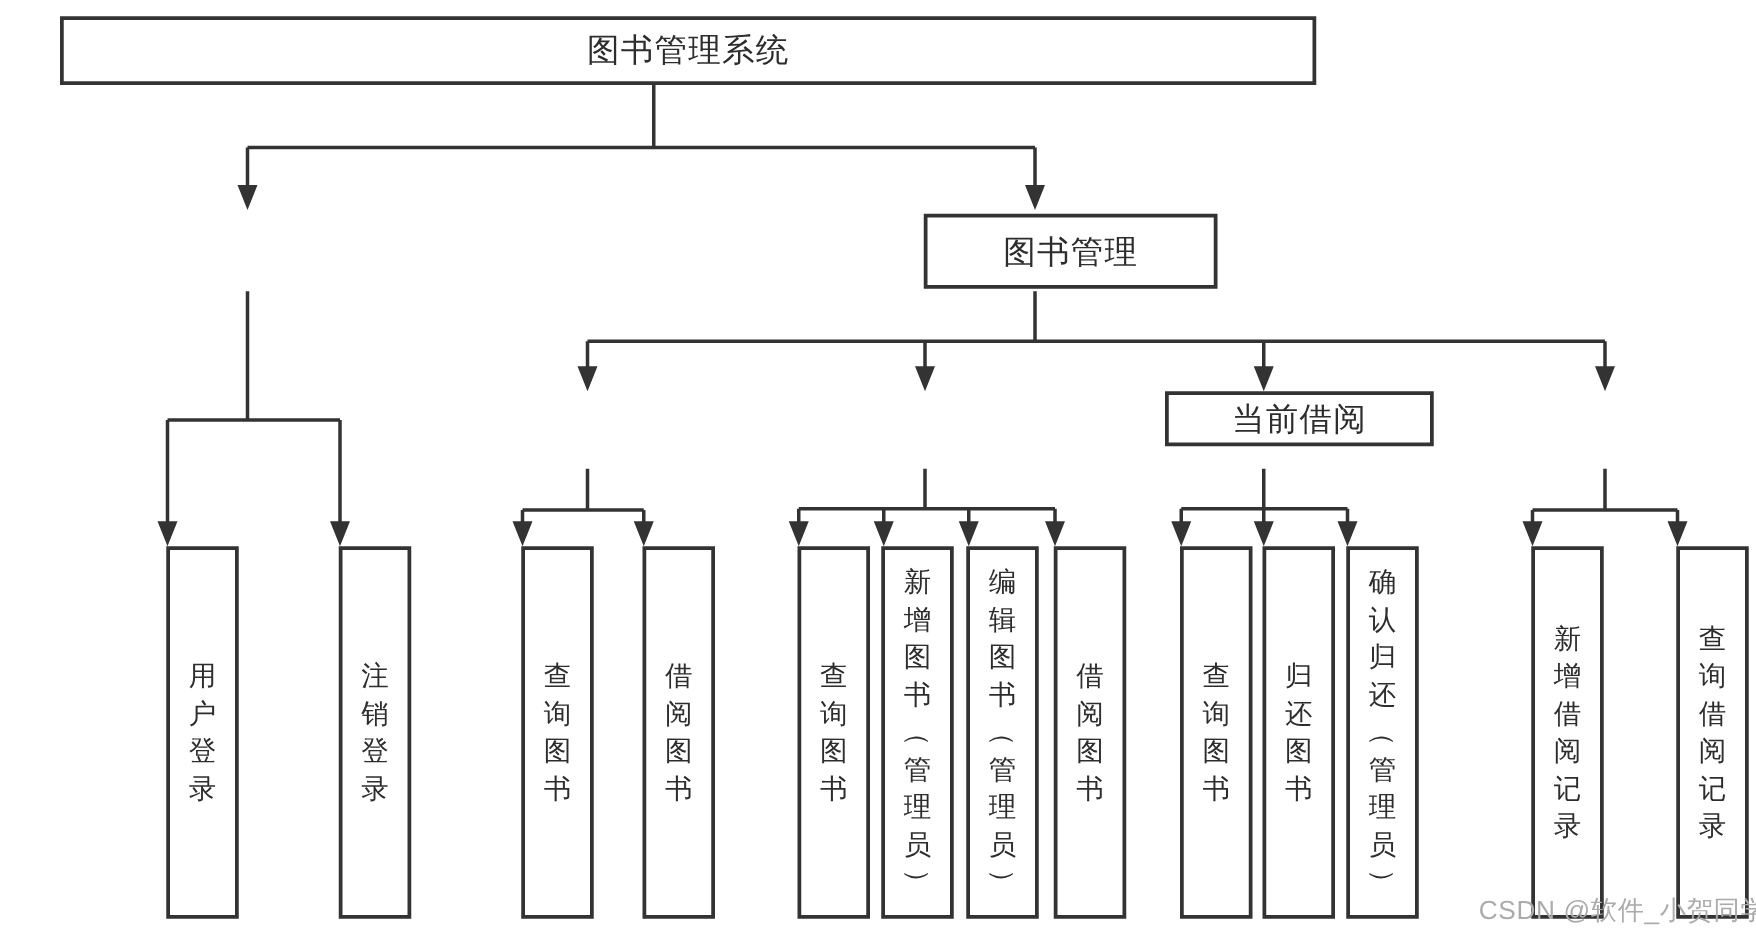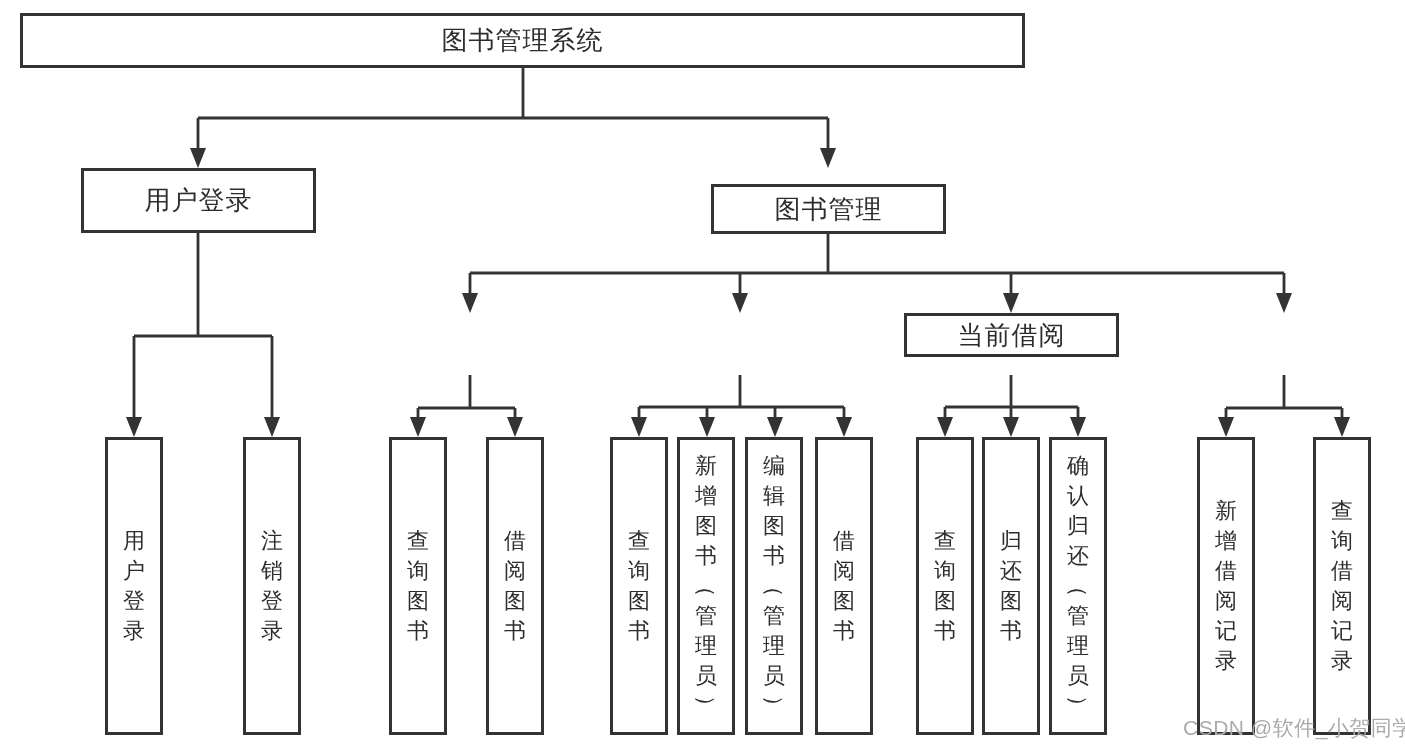--- a/index.html
+++ b/index.html
@@ -5,20 +5,21 @@
   html,body{margin:0;padding:0;background:#fff;}
   .canvas{
     position:relative;width:1405px;height:747px;background:var(--background,#fff);
     font-family:"Liberation Sans",sans-serif;overflow:hidden;
   }
   svg.wires{position:absolute;left:0;top:0;}
   .node{
     position:absolute;background:#fff;border:3px solid var(--line,#333);
     box-sizing:border-box;display:flex;align-items:center;justify-content:center;
     color:var(--text,#2d2d2d);
+    margin-left:28px;
   }
   .h-node{font-size:26px;letter-spacing:1px;white-space:nowrap;}
   .v-box{width:58px;height:298px;top:437px;}
   .v-text{display:block;}
   .v-text .ch{display:block;text-align:center;font-size:22px;line-height:30px;}
   .v-text .rot{transform:rotate(90deg);}
   .watermark{
     position:absolute;left:1183px;top:714px;font-size:21px;letter-spacing:0.5px;
     color:var(--watermark,#ababab);white-space:nowrap;
   }
@@ -28,22 +29,21 @@
 
 <div class="canvas">
 
   <svg class="wires" width="1405" height="747" aria-hidden="true">
     <path id="wire-lines" fill="none" stroke="#333" stroke-width="2.8" d="M523 68 V118 M198 118 H828 M198 118 V150 M828 118 V150 M828 233 V273 M470 273 H1284 M470 273 V295 M740 273 V295 M1011 273 V295 M1284 273 V295 M198 233 V336 M134 336 H272 M134 336 V419 M272 336 V419 M470 375 V408 M418 408 H515 M418 408 V419 M515 408 V419 M740 375 V407 M639 407 H844 M639 407 V419 M707 407 V419 M775 407 V419 M844 407 V419 M1011 375 V407 M945 407 H1078 M945 407 V419 M1011 407 V419 M1078 407 V419 M1284 375 V408 M1226 408 H1342 M1226 408 V419 M1342 408 V419"></path>
     <path id="wire-arrows" fill="#333" stroke="none" d="M190 148 L206 148 L198 168 Z M820 148 L836 148 L828 168 Z M462 293 L478 293 L470 313 Z M732 293 L748 293 L740 313 Z M1003 293 L1019 293 L1011 313 Z M1276 293 L1292 293 L1284 313 Z M126 417 L142 417 L134 437 Z M264 417 L280 417 L272 437 Z M410 417 L426 417 L418 437 Z M507 417 L523 417 L515 437 Z M631 417 L647 417 L639 437 Z M699 417 L715 417 L707 437 Z M767 417 L783 417 L775 437 Z M836 417 L852 417 L844 437 Z M937 417 L953 417 L945 437 Z M1003 417 L1019 417 L1011 437 Z M1070 417 L1086 417 L1078 437 Z M1218 417 L1234 417 L1226 437 Z M1334 417 L1350 417 L1342 437 Z"></path>
   </svg>
 
   <div class="node h-node" style="left:20px;top:13px;width:1005px;height:55px">图书管理系统</div>
 
-  <div class="node h-node" style="left:81px;top:168px;width:235px;height:65px">用户登录</div>
-  <div class="node h-node" style="left:711px;top:184px;width:235px;height:50px">图书管理</div>
+  <div class="node h-node" style="left:711px;top:171px;width:235px;height:60px">图书管理</div>
 
   <div class="node h-node" style="left:904px;top:313px;width:215px;height:44px">当前借阅</div>
 
   <div class="node v-box" style="left:105px">
     <div class="v-text">
         <span class="ch">用</span>
         <span class="ch">户</span>
         <span class="ch">登</span>
         <span class="ch">录</span>
       </div>

